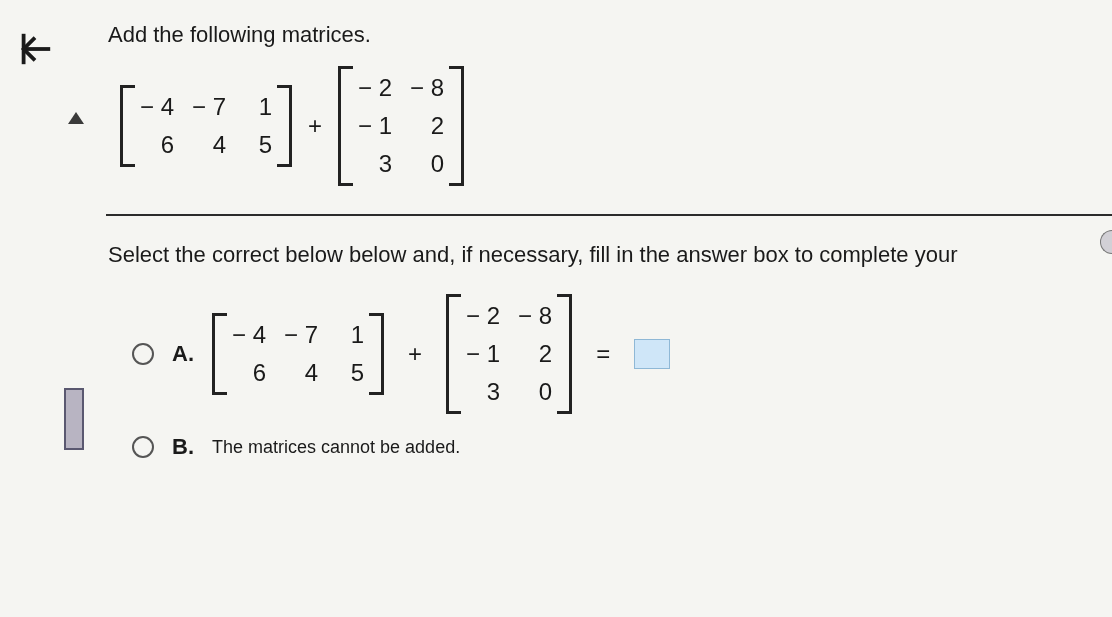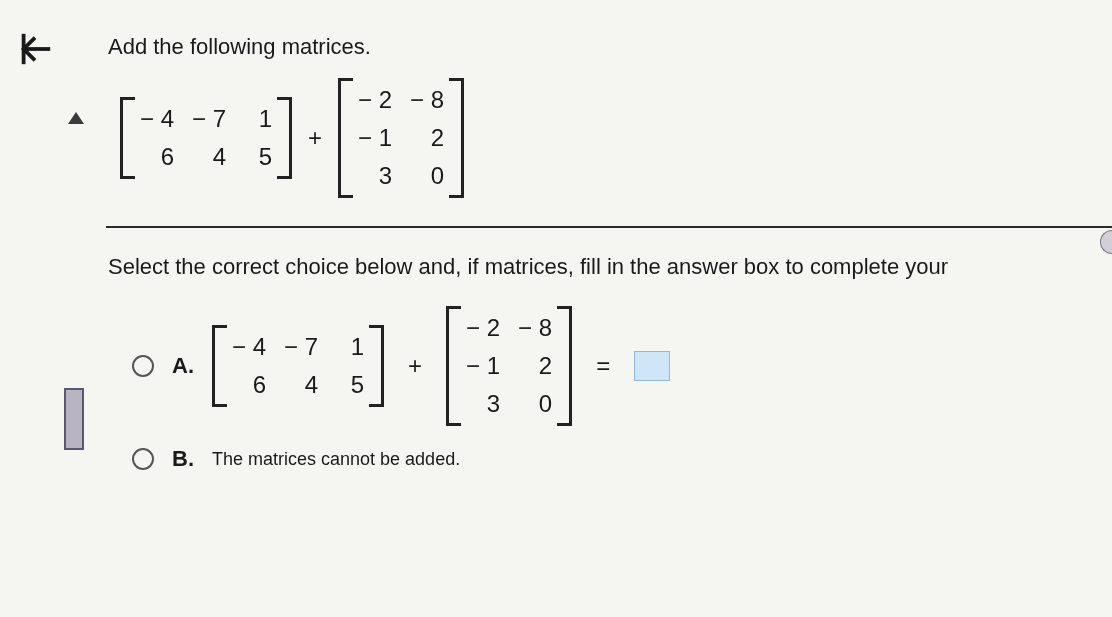--- a/index.html
+++ b/index.html
@@ -31,21 +31,21 @@
       width: 0;
       height: 0;
       border-left: 8px solid transparent;
       border-right: 8px solid transparent;
       border-bottom: 12px solid #3a3a3a;
       cursor: pointer;
     }
     .content {
       position: absolute;
       left: 108px;
-      top: 34px;
+      top: 22px;
       right: 0;
     }
     .instruction {
       font-size: 22px;
       margin-bottom: 18px;
     }
     .matrix-expr {
       display: flex;
       align-items: center;
       gap: 10px;
@@ -187,21 +187,21 @@
         <span class="cell">2</span>
         <span class="cell">3</span>
         <span class="cell">0</span>
       </div>
       <div class="bracket right"></div>
     </div>
   </div>
 
   <hr class="hr">
 
-  <div class="select-text">Select the correct choice below and, if matrices, fill in the answer box to complete your</div>
+  <div class="select-text">Select the correct below below and, if necessary, fill in the answer box to complete your</div>
 
   <div class="choice-row">
     <div class="radio"></div>
     <span class="choice-label">A.</span>
 
     <div class="matrix">
       <div class="bracket left"></div>
       <div class="matrix-grid cols3">
         <span class="cell">− 4</span>
         <span class="cell">− 7</span>

